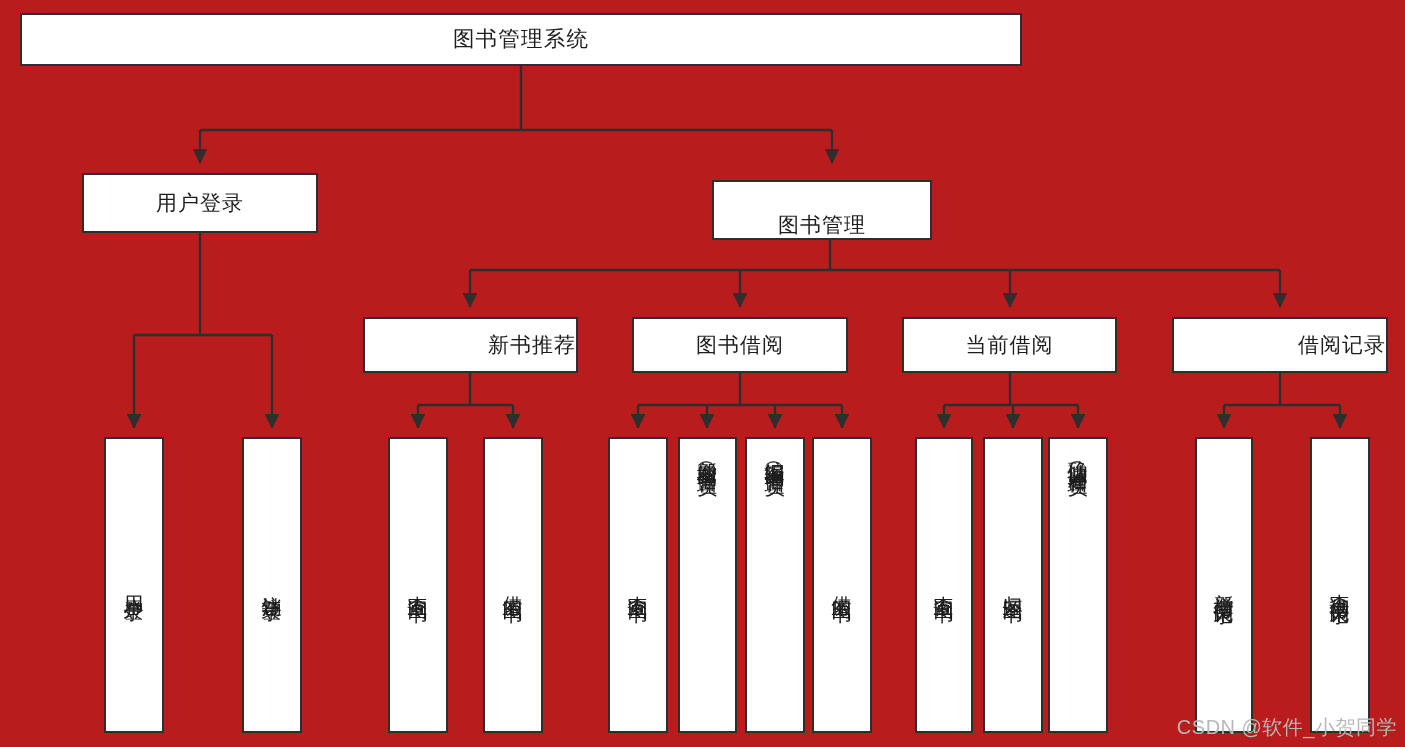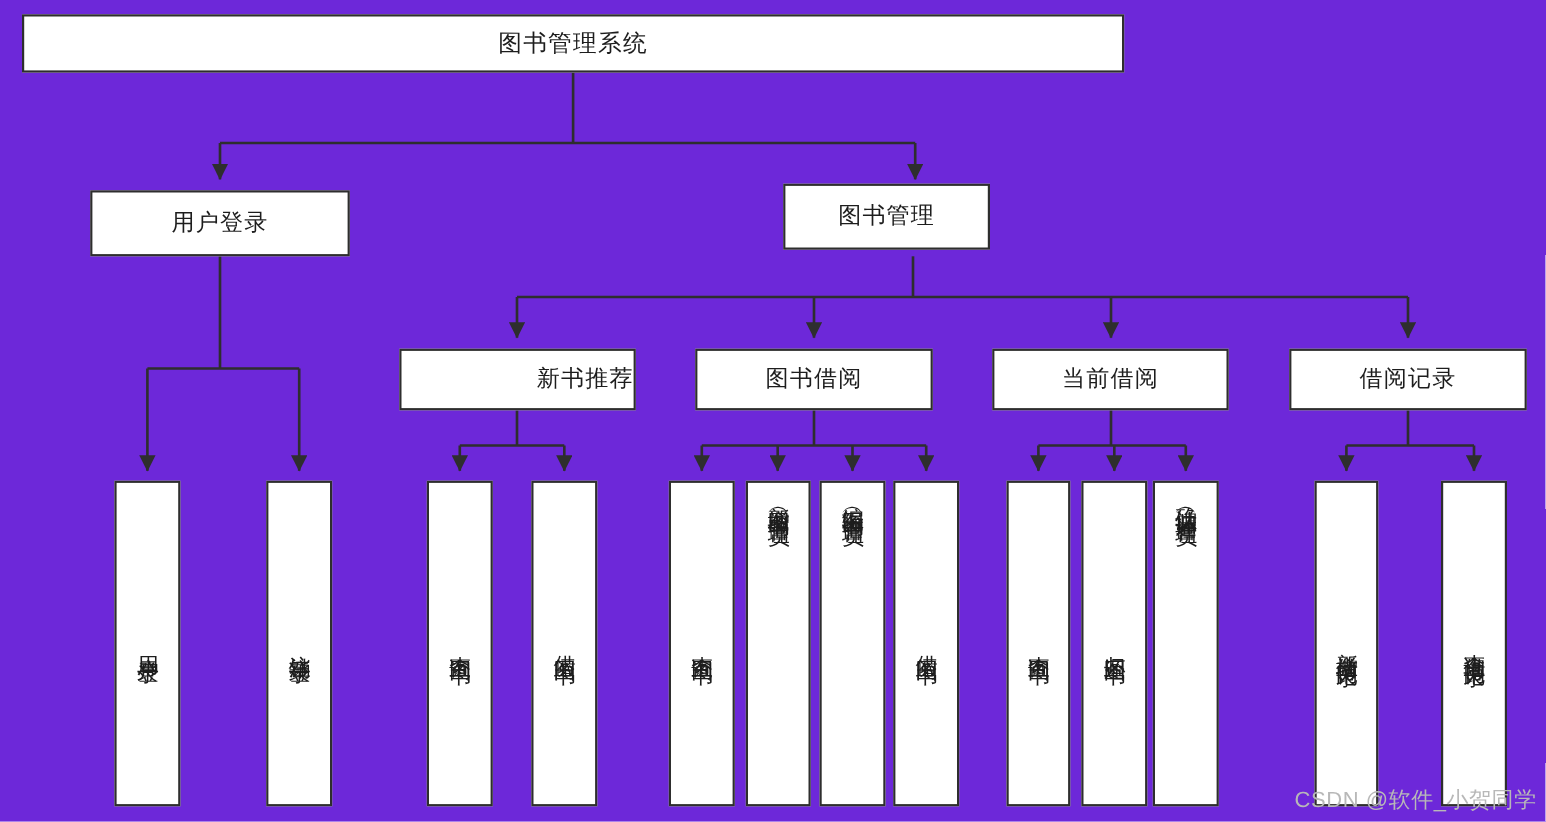--- a/index.html
+++ b/index.html
@@ -7,21 +7,21 @@
     padding: 0;
     background: #ffffff;
   }
   body {
     font-family: "Liberation Sans", "DejaVu Sans", sans-serif;
   }
   #canvas {
     position: relative;
     width: 1405px;
     height: 747px;
-    background: #6d28d9;
+    background: #b91c1c;
     overflow: hidden;
   }
   #wires {
     position: absolute;
     left: 0;
     top: 0;
     width: 1405px;
     height: 747px;
     pointer-events: none;
   }
@@ -133,34 +133,34 @@
     </g>
   </svg>
 
   <div class="node horiz root" style="left:20px; top:13px; width:1002px; height:53px;">
     <span class="label">图书管理系统</span>
   </div>
 
   <div class="node horiz" style="left:82px; top:173px; width:236px; height:60px;">
     <span class="label">用户登录</span>
   </div>
-  <div class="node horiz" style="left:712px; top:167px; width:188px; height:60px;">
+  <div class="node horiz" style="left:712px; top:180px; width:220px; height:60px;align-items:flex-end;">
     <span class="label">图书管理</span>
   </div>
 
   <div class="node horiz" style="left:363px; top:317px; width:215px; height:56px;justify-content:flex-end;">
     <span class="label">新书推荐</span>
   </div>
   <div class="node horiz" style="left:632px; top:317px; width:216px; height:56px;">
     <span class="label">图书借阅</span>
   </div>
   <div class="node horiz" style="left:902px; top:317px; width:215px; height:56px;">
     <span class="label">当前借阅</span>
   </div>
-  <div class="node horiz" style="left:1172px; top:317px; width:216px; height:56px;">
+  <div class="node horiz" style="left:1172px; top:317px; width:216px; height:56px;justify-content:flex-end;">
     <span class="label">借阅记录</span>
   </div>
 
   <div class="node vert centered" style="left:104px; top:437px; width:60px; height:296px;">
     <span class="label">用户登录</span>
   </div>
   <div class="node vert centered" style="left:242px; top:437px; width:60px; height:296px;">
     <span class="label">注销登录</span>
   </div>
 

